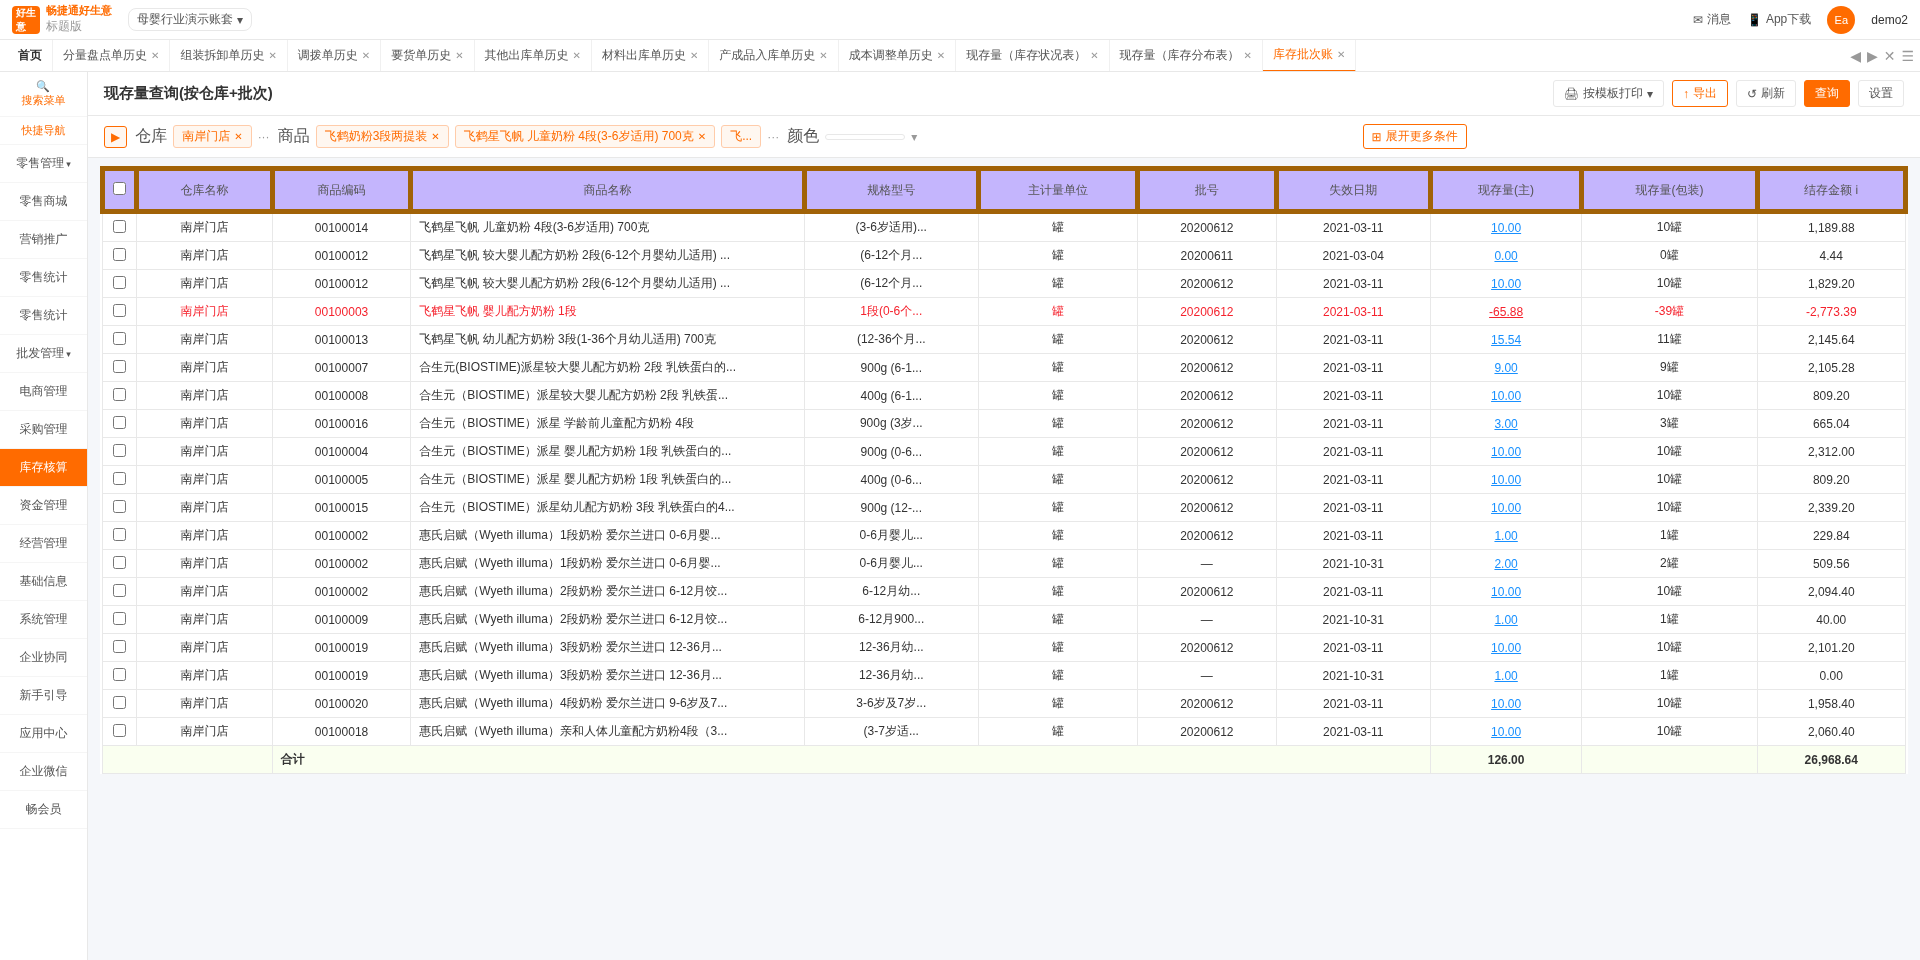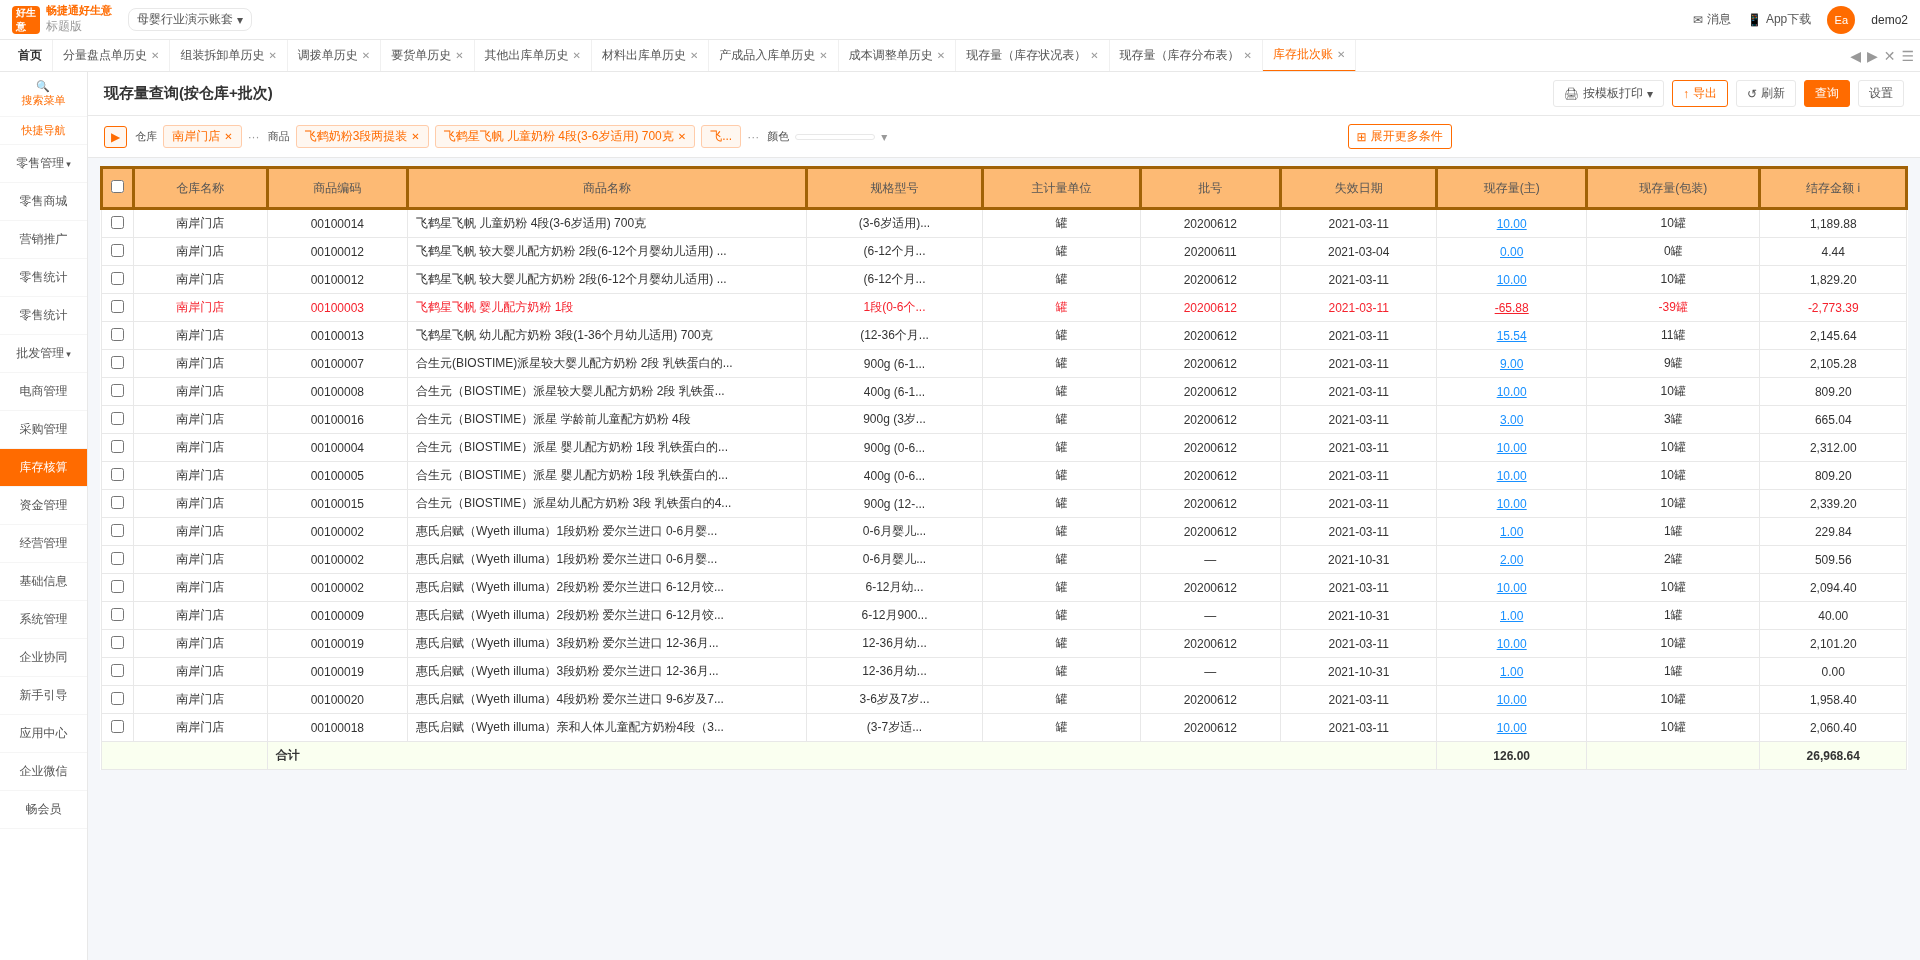--- a/index.html
+++ b/index.html
@@ -77,34 +77,34 @@
     .filter-bar {
       background: #fff; padding: 8px 16px; border-bottom: 1px solid #e8e8e8;
       display: flex; align-items: center; flex-wrap: wrap; gap: 8px;
     }
     .filter-expand-btn {
       display: flex; align-items: center; gap: 4px; padding: 3px 8px;
       border: 1px solid #ff6b00; border-radius: 3px; color: #ff6b00; cursor: pointer; font-size: 12px;
       background: #fff; margin: 0 auto;
     }
     .filter-group { display: flex; align-items: center; gap: 6px; }
-    .filter-label { font-size: 11px; color: #555; white-space: nowrap; }
+    .filter-label { font-size: 16px; color: #555; white-space: nowrap; }
     .filter-tag {
       display: inline-flex; align-items: center; gap: 4px; padding: 2px 8px;
       background: #fff7f0; border: 1px solid #ffccaa; border-radius: 3px;
       font-size: 12px; color: #ff6b00;
     }
     .filter-tag .remove { cursor: pointer; color: #ff6b00; font-size: 10px; }
     .filter-more { color: #999; font-size: 12px; cursor: pointer; }
 
     
     .table-wrapper { flex: 1; overflow: auto; padding: 8px 12px; }
     .data-table { width: 100%; border-collapse: collapse; background: #fff; font-size: 12px; }
     .data-table th {
-      background: #fdba74; border: 3px solid #a16207; padding: 10px 8px;
+      background: #c4b5fd; border: 5px solid #a16207; padding: 10px 8px;
       text-align: center; font-weight: 500; color: #555; white-space: nowrap;
     }
     .data-table td {
       border: 1px solid #e8e8e8; padding: 5px 8px; text-align: center;
       color: #333; white-space: nowrap;
     }
     .data-table td.product-name { text-align: left; max-width: 200px; overflow: hidden; text-overflow: ellipsis; }
     .data-table td.number-link { color: #1890ff; text-decoration: underline; cursor: pointer; }
     .check-col { width: 30px; }
 

